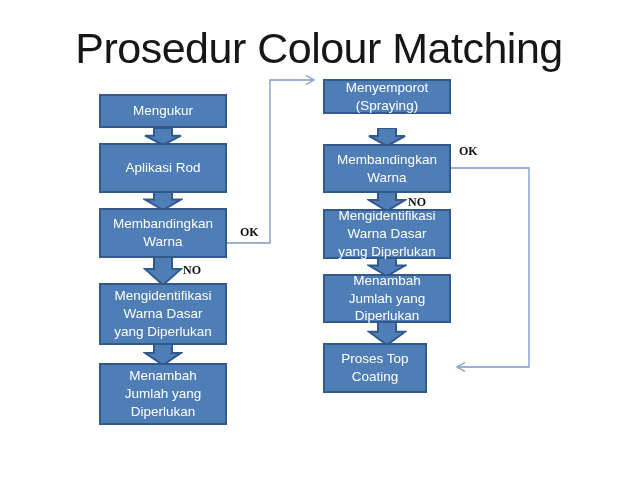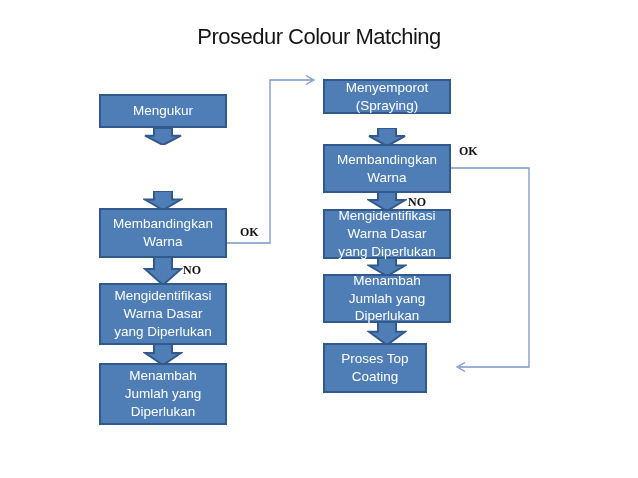--- a/index.html
+++ b/index.html
@@ -13,21 +13,21 @@
     height:478px;
     background:var(--background,#ffffff);
     overflow:hidden;
   }
   .title{
     position:absolute;
     left:0; top:24px;
     width:100%;
     margin:0;
     text-align:center;
-    font-size:22px;
+    font-size:43px;
     font-weight:400;
     letter-spacing:-0.5px;
     color:var(--title,#161616);
   }
   .connector-layer{
     position:absolute;
     left:0; top:0;
     width:638px; height:478px;
     pointer-events:none;
   }
@@ -112,20 +112,23 @@
   <svg class="blockarrow" style="left:367px;top:257px;width:40px;height:19px" viewBox="0 0 40 20" preserveAspectRatio="none">
       <polygon points="11,0 29,0 29,9 38,9 20,20 2,9 11,9" vector-effect="non-scaling-stroke"></polygon>
     </svg>
   <svg class="blockarrow" style="left:367px;top:321px;width:40px;height:24px" viewBox="0 0 40 20" preserveAspectRatio="none">
       <polygon points="11,0 29,0 29,9 38,9 20,20 2,9 11,9" vector-effect="non-scaling-stroke"></polygon>
     </svg>
 
   <div class="box" style="left:99px;top:94px;width:128px;height:34px">
     <span class="box-label">Mengukur</span>
   </div>
+  <div class="box" style="left:99px;top:143px;width:128px;height:50px">
+    <span class="box-label">Aplikasi Rod</span>
+  </div>
   <div class="box" style="left:99px;top:208px;width:128px;height:50px">
     <span class="box-label">Membandingkan
 Warna</span>
   </div>
   <div class="box" style="left:99px;top:283px;width:128px;height:62px">
     <span class="box-label">Mengidentifikasi
 Warna Dasar
 yang Diperlukan</span>
   </div>
   <div class="box" style="left:99px;top:363px;width:128px;height:62px">

